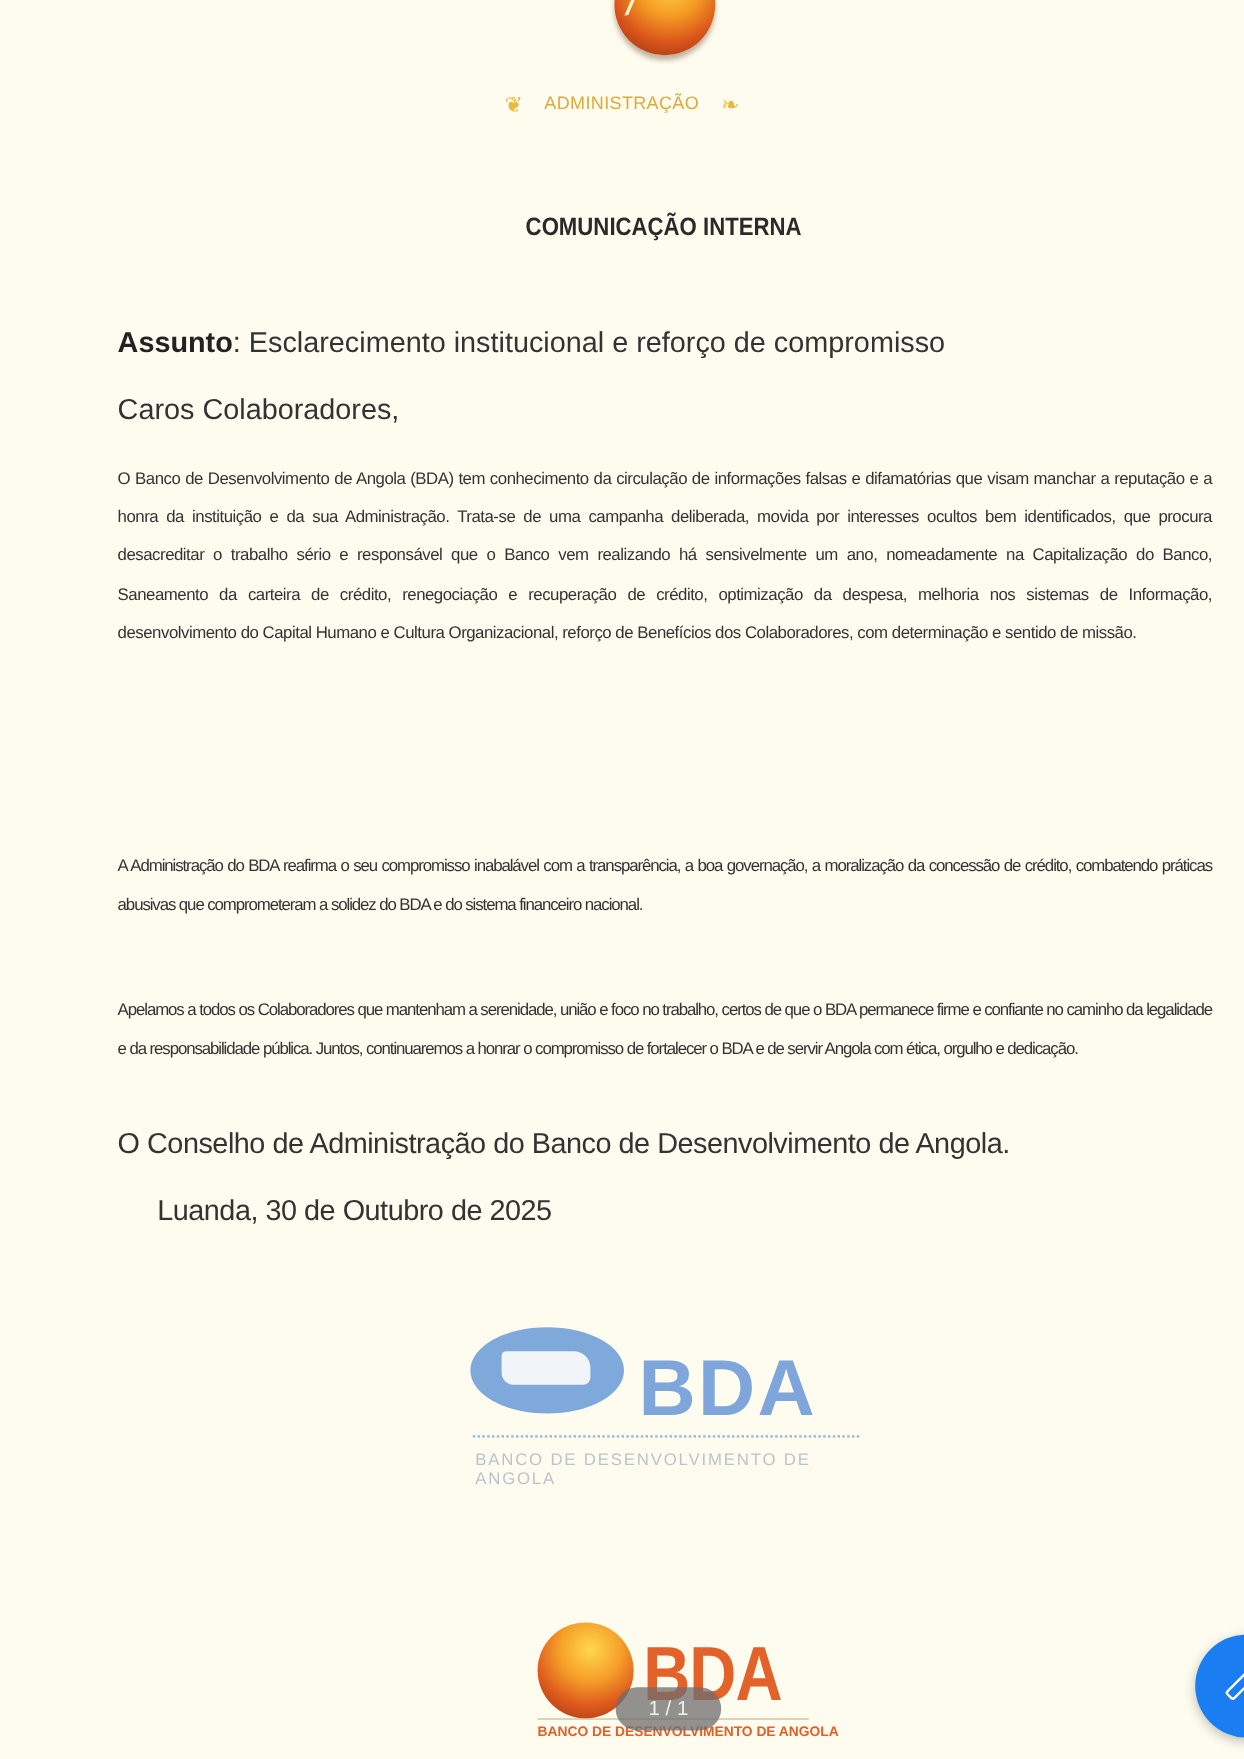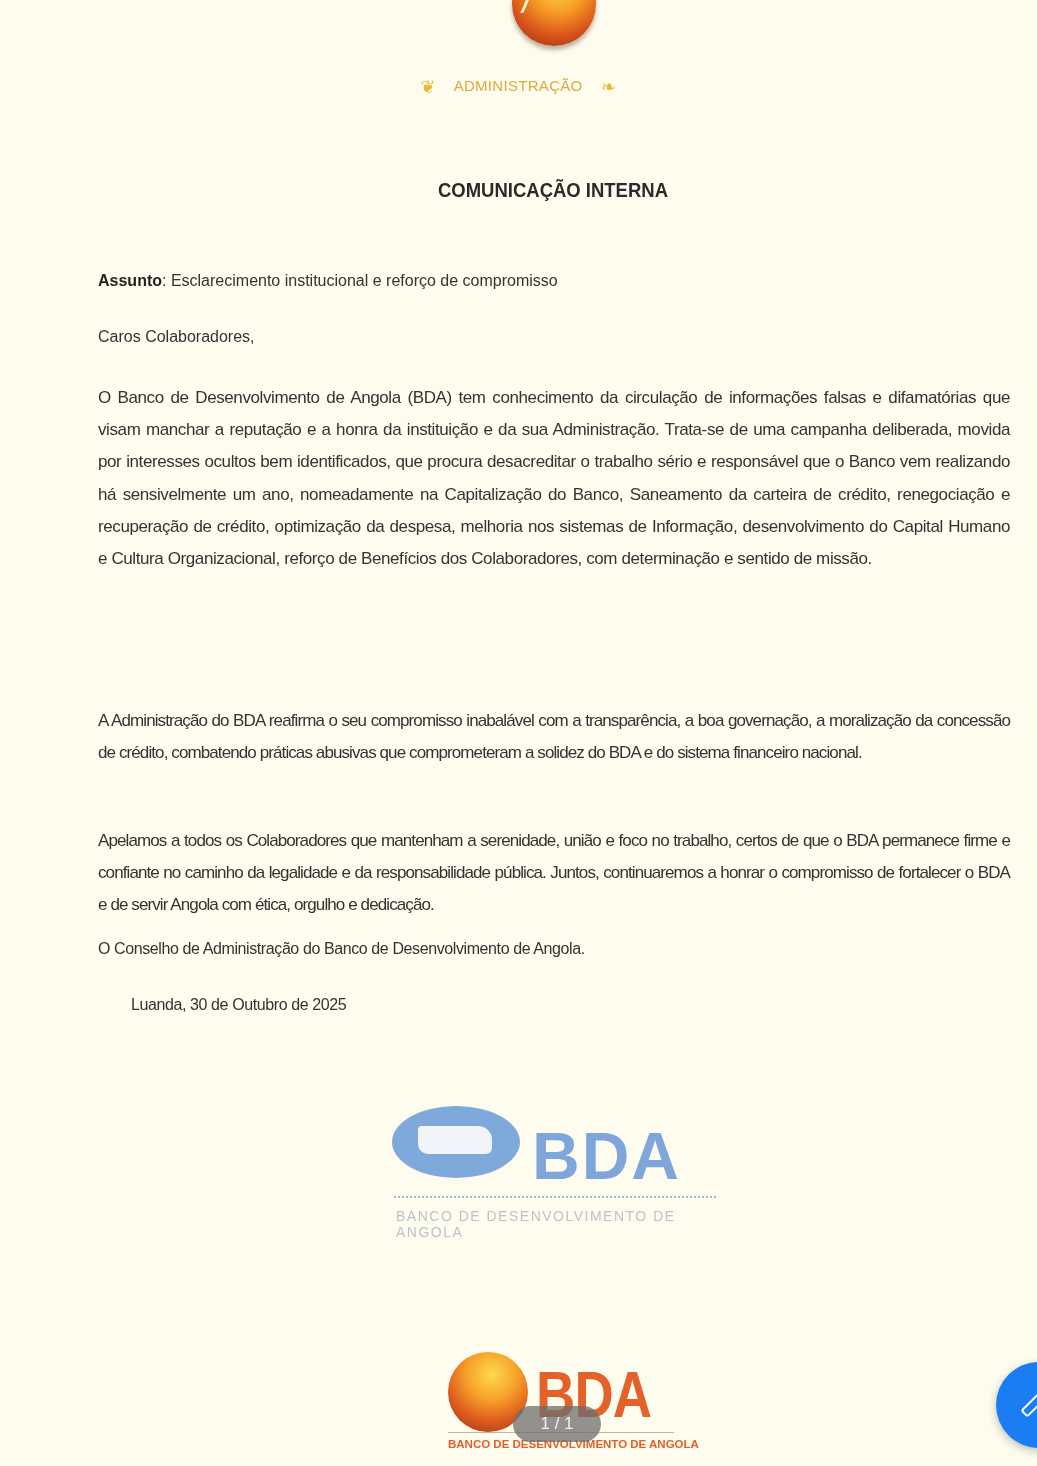--- a/index.html
+++ b/index.html
@@ -13,23 +13,23 @@
   .top-logo { position: absolute; left: 512px; top: -38px; width: 84px; height: 84px; border-radius: 50%;
     background: radial-gradient(circle at 55% 30%, #ffd54a 0%, #f59b23 35%, #d9541b 65%, #8a2c14 100%);
     box-shadow: 0 4px 4px rgba(80,40,10,0.35); overflow: hidden; }
   .top-logo .swoosh { position: absolute; left: 14px; top: 30px; width: 54px; height: 14px;
     border-top: 3px solid #fff3c8; border-left: 3px solid #fff3c8; transform: skewX(-30deg) rotate(-8deg); }
   .dept-line { position: absolute; top: 76px; left: 0; width: 1037px; text-align: center;
     font-size: 15px; color: #e0a93a; letter-spacing: 0.3px; }
   .flourish { color: #e8b93a; font-size: 18px; display: inline-block; margin: 0 14px; vertical-align: middle; }
   .doc-title { position: absolute; top: 178px; left: 0; width: 1106px; text-align: center;
     font-size: 21px; font-weight: bold; color: #2a2a2a; transform: scaleX(0.88); }
-  .line { position: absolute; left: 98px; font-size: 16px; color: #333; white-space: nowrap;
+  .line { position: absolute; left: 98px; font-size: 24px; color: #333; white-space: nowrap;
     transform-origin: left top; }
-  .just { width: 912px; text-align: justify; white-space: normal; line-height: 32.2px; font-size: 17px;
+  .just { width: 912px; text-align: justify; white-space: normal; line-height: 32.2px; font-size: 14px;
     letter-spacing: -0.4px; }
   .just.narrow { letter-spacing: -0.9px; margin-top: 40px; }
   b.label { font-weight: bold; color: #222; }
   .stamp { position: absolute; left: 392px; top: 1100px; width: 330px; height: 140px; opacity: 0.78; }
   .stamp .oval { position: absolute; left: 0; top: 6px; width: 128px; height: 72px; border-radius: 50%;
     background: #5e93d6; }
   .stamp .oval .map { position: absolute; left: 26px; top: 20px; width: 74px; height: 28px; background: #eef3fb;
     border-radius: 4px 14px 6px 10px; }
   .stamp .letters { position: absolute; left: 140px; top: 18px; font-size: 66px; font-weight: bold;
     color: #5b8fd6; letter-spacing: 2px; }

